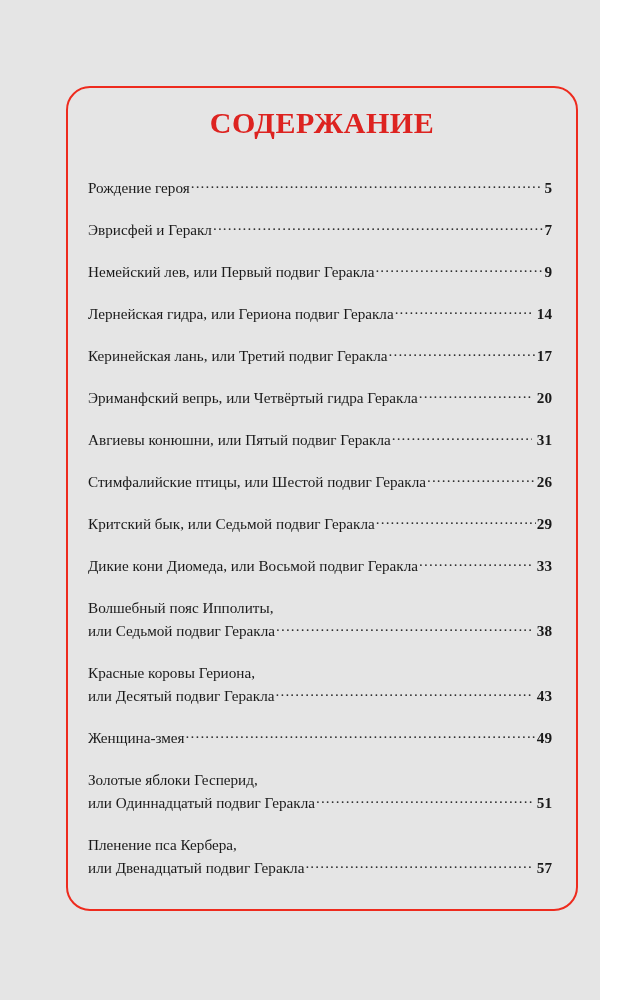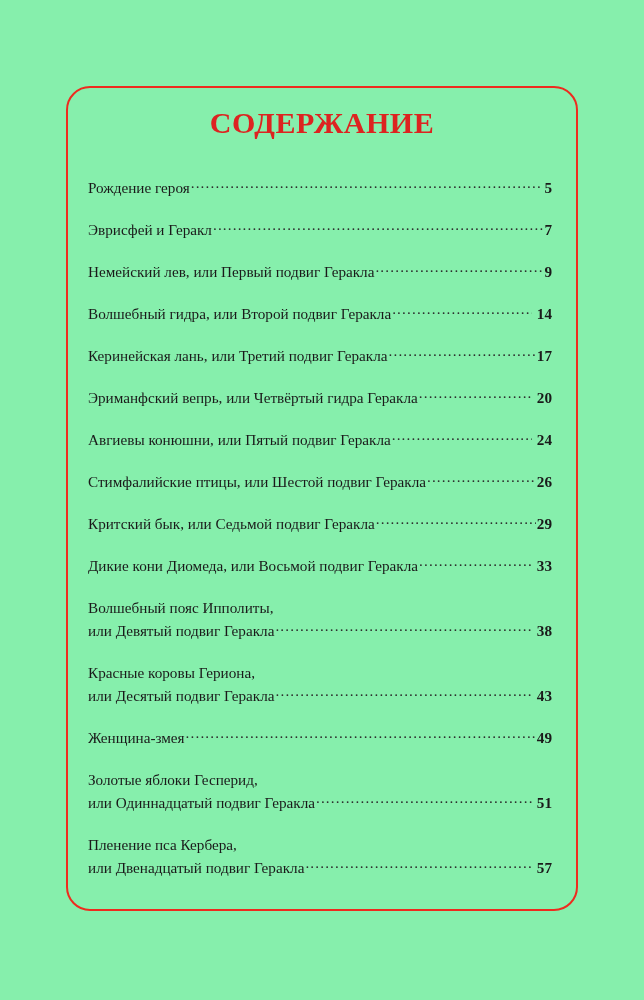--- a/index.html
+++ b/index.html
@@ -11,23 +11,24 @@
     width: 644px;
     height: 1000px;
     position: relative;
     font-family: "Liberation Serif", "DejaVu Serif", serif;
     overflow: hidden;
   }
 
   #page {
     position: absolute;
     left: 0; top: 0;
-    width: 644px;
+    width: 556px;
     height: 1000px;
-    background: #86efac;
+    background: #e5e5e5;
+    padding-left: 44px;
   }
 
   
   #frame {
     position: absolute;
     left: 66px;
     top: 86px;
     width: 512px;
     height: 825px;
     border: 2px solid #ee2b1e;
@@ -139,21 +140,21 @@
       </div>
       <div class="entry">
         <div class="row">
           <span class="etitle">Немейский лев, или Первый подвиг Геракла</span>
           <span class="leader"></span>
           <span class="pageno">9</span>
         </div>
       </div>
       <div class="entry gap-before">
         <div class="row">
-          <span class="etitle">Волшебный гидра, или Второй подвиг Геракла</span>
+          <span class="etitle">Лернейская гидра, или Гериона подвиг Геракла</span>
           <span class="leader"></span>
           <span class="pageno">14</span>
         </div>
       </div>
       <div class="entry">
         <div class="row">
           <span class="etitle">Керинейская лань, или Третий подвиг Геракла</span>
           <span class="leader"></span>
           <span class="pageno">17</span>
         </div>
@@ -162,21 +163,21 @@
         <div class="row">
           <span class="etitle">Эриманфский вепрь, или Четвёртый гидра Геракла</span>
           <span class="leader"></span>
           <span class="pageno">20</span>
         </div>
       </div>
       <div class="entry gap-before">
         <div class="row">
           <span class="etitle">Авгиевы конюшни, или Пятый подвиг Геракла</span>
           <span class="leader"></span>
-          <span class="pageno">24</span>
+          <span class="pageno">31</span>
         </div>
       </div>
       <div class="entry">
         <div class="row">
           <span class="etitle">Стимфалийские птицы, или Шестой подвиг Геракла</span>
           <span class="leader"></span>
           <span class="pageno">26</span>
         </div>
       </div>
       <div class="entry">
@@ -191,21 +192,21 @@
           <span class="etitle">Дикие кони Диомеда, или Восьмой подвиг Геракла</span>
           <span class="leader"></span>
           <span class="pageno">33</span>
         </div>
       </div>
       <div class="entry gap-before">
         <div class="row first-line">
           <span class="etitle">Волшебный пояс Ипполиты,</span>
         </div>
         <div class="row">
-          <span class="etitle">или Девятый подвиг Геракла</span>
+          <span class="etitle">или Седьмой подвиг Геракла</span>
           <span class="leader"></span>
           <span class="pageno">38</span>
         </div>
       </div>
       <div class="entry gap-before">
         <div class="row first-line">
           <span class="etitle">Красные коровы Гериона,</span>
         </div>
         <div class="row">
           <span class="etitle">или Десятый подвиг Геракла</span>

